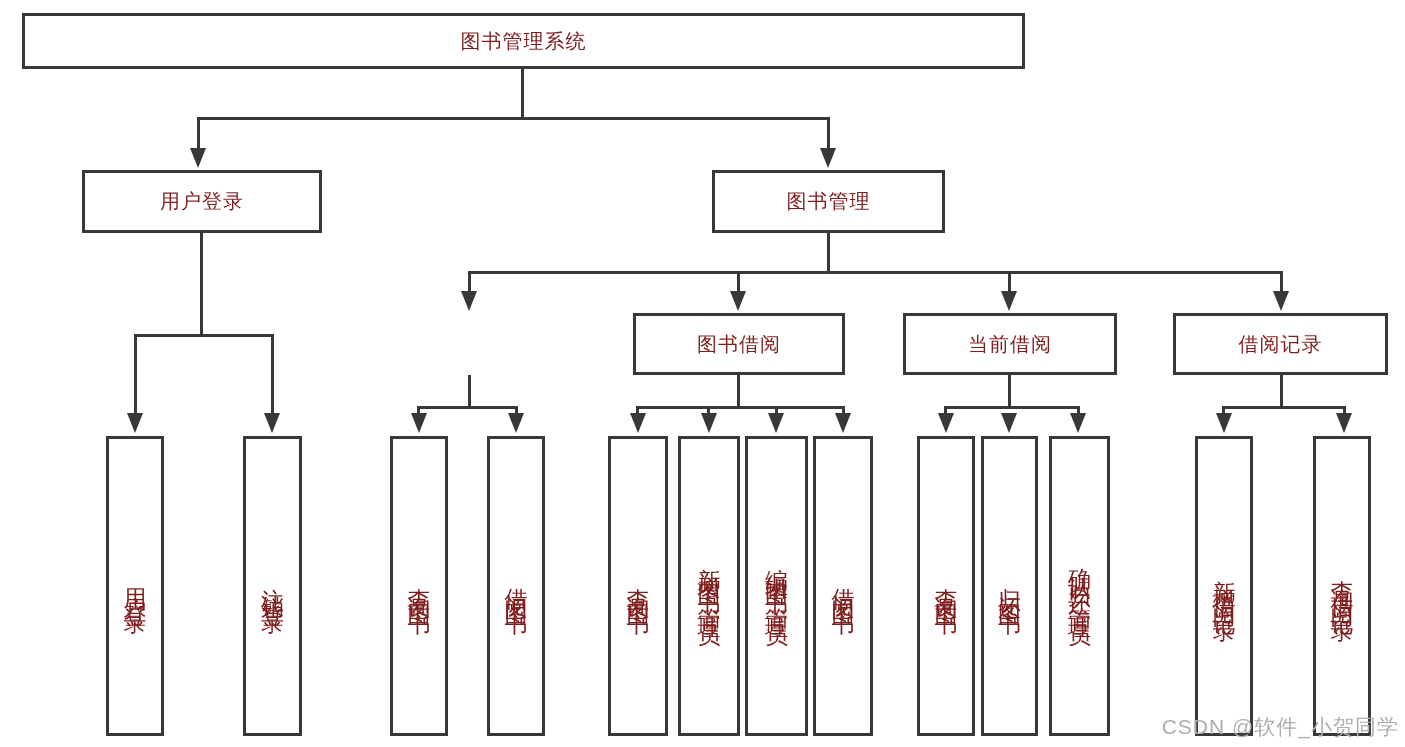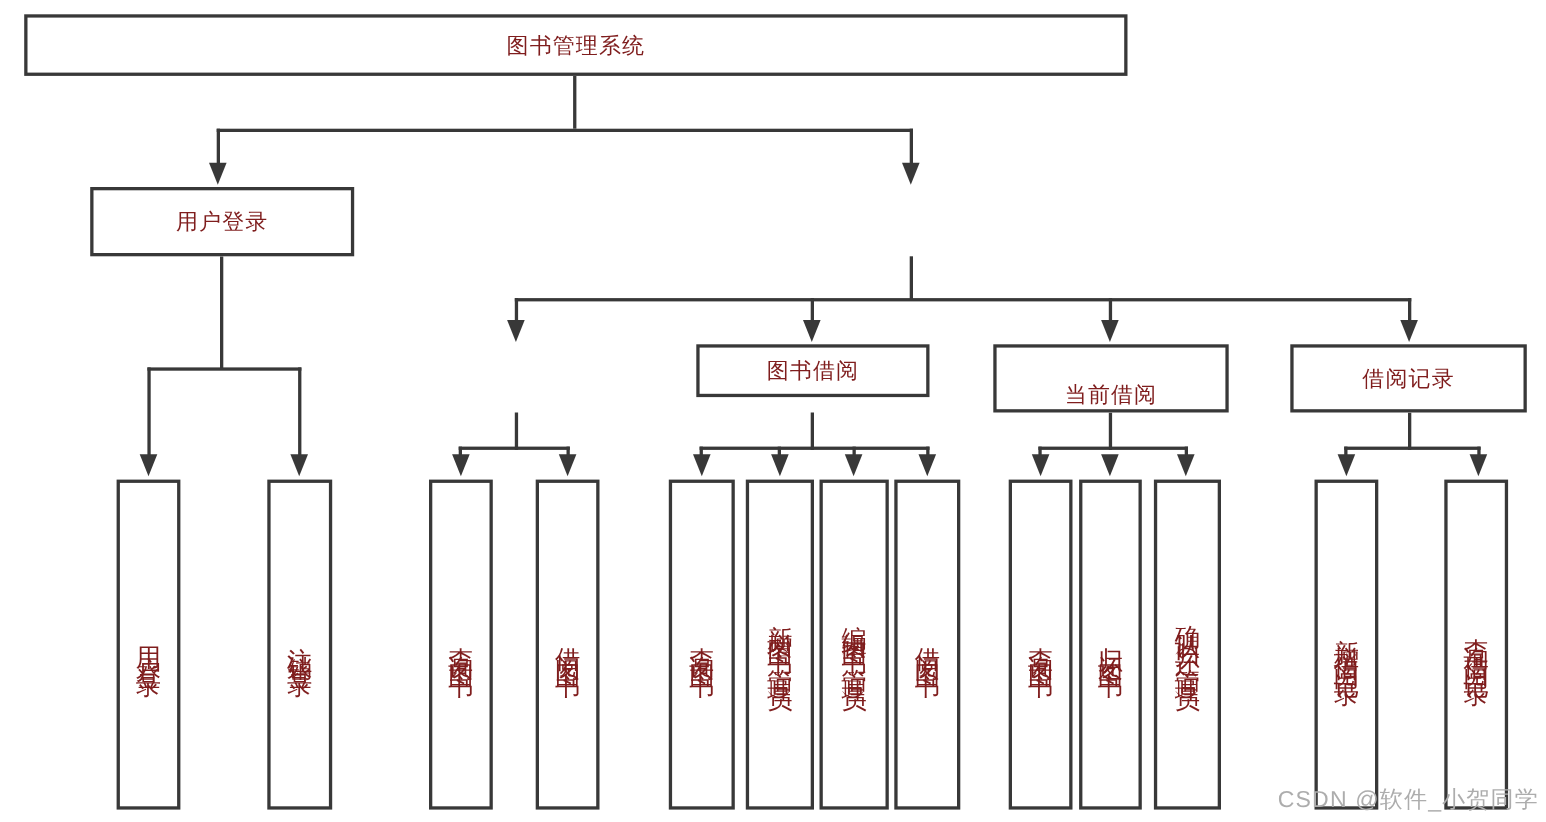--- a/index.html
+++ b/index.html
@@ -114,25 +114,28 @@
   <div class="ar" style="left:1216px;top:413px;"></div>
   <div class="ar" style="left:1336px;top:413px;"></div>
 
   <div class="box hbox" style="left:22px;top:13px;width:1003px;height:56px;">
     <span>图书管理系统</span>
   </div>
 
   <div class="box hbox" style="left:82px;top:170px;width:240px;height:63px;">
     <span>用户登录</span>
   </div>
+  <div class="box hbox" style="left:712px;top:170px;width:233px;height:63px;">
+    <span>图书管理</span>
+  </div>
 
-  <div class="box hbox" style="left:633px;top:313px;width:212px;height:48px;">
+  <div class="box hbox" style="left:633px;top:313px;width:212px;height:62px;">
     <span>图书借阅</span>
   </div>
-  <div class="box hbox" style="left:903px;top:313px;width:214px;height:62px;align-items:flex-end;">
+  <div class="box hbox" style="left:903px;top:313px;width:214px;height:62px;">
     <span>当前借阅</span>
   </div>
   <div class="box hbox" style="left:1173px;top:313px;width:215px;height:62px;">
     <span>借阅记录</span>
   </div>
 
   <div class="box vbox" style="left:106px;top:436px;width:58px;height:300px;">
     <span class="vtext">用户登录</span>
   </div>
   <div class="box vbox" style="left:243px;top:436px;width:59px;height:300px;">

